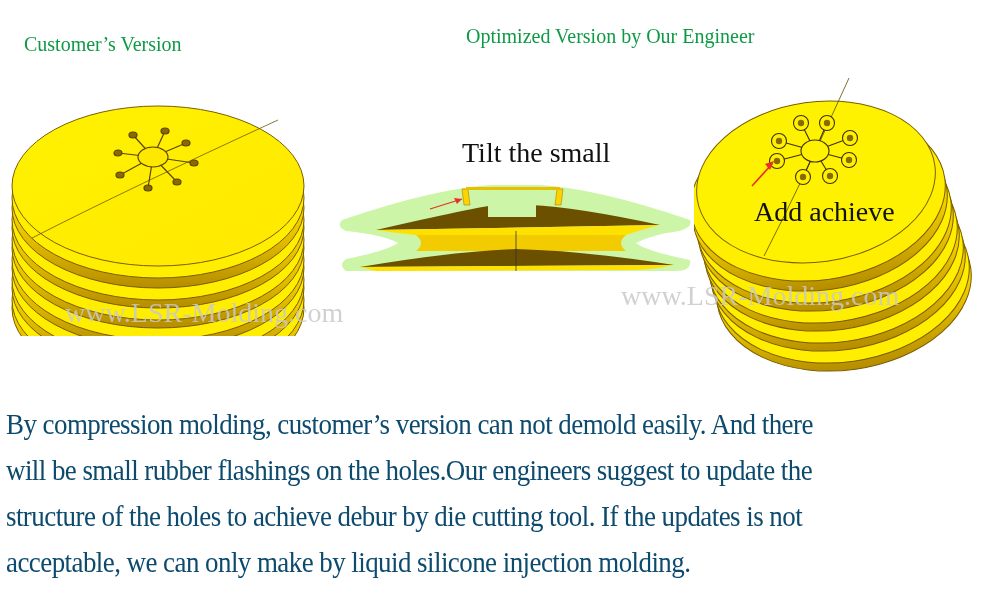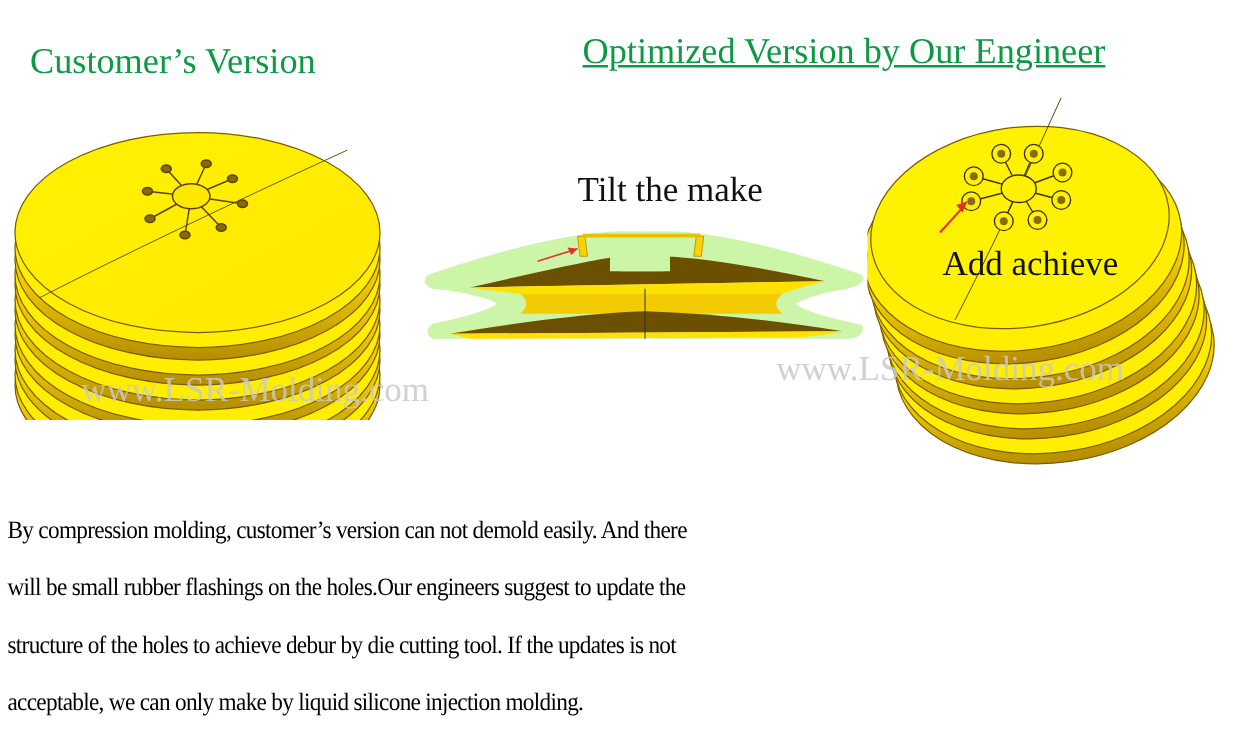--- a/index.html
+++ b/index.html
@@ -1,27 +1,27 @@
 <!DOCTYPE html>
 <html><head>
 <meta charset="utf-8">
 <style>
   html, body { margin:0; padding:0; background:#ffffff; }
   body { width:1000px; height:600px; position:relative; overflow:hidden; font-family:"Liberation Serif", "DejaVu Serif", serif; }
-  .title { position:absolute; color:#0e9a45; font-size:29px; white-space:nowrap; }
+  .title { position:absolute; color:#0e9a45; font-size:20px; white-space:nowrap; }
   .title.left { left:24px; top:33px; }
-  .title.right { left:466px; top:25px;text-decoration:underline; }
+  .title.right { left:466px; top:25px; }
   .label { position:absolute; color:#111; font-size:28px; white-space:nowrap; }
   .label.tilt { left:462px; top:137px; }
   .label.groove { left:754px; top:196px; }
   .watermark { position:absolute; color:#c9c9c9; font-size:28px; white-space:nowrap; opacity:0.85; }
   .watermark.left { left:65px; top:297px; }
   .watermark.right { left:621px; top:280px; }
   svg.fig { position:absolute; }
-  .paragraph { position:absolute; left:6px; top:401px; width:994px; font-size:20px; line-height:46px; color:#000000; letter-spacing:-0.6px; }
+  .paragraph { position:absolute; left:6px; top:401px; width:994px; font-size:29px; line-height:46px; color:#0c4a6e; letter-spacing:-0.6px; }
   .paragraph .line { display:block; white-space:nowrap; transform:scaleX(0.93); transform-origin:left; }
 </style>
 </head>
 <body>
 
 <div class="title left">Customer’s Version</div>
 <div class="title right">Optimized Version by Our Engineer</div>
 
 <svg class="fig" style="left:0;top:78px" width="330" height="260" viewBox="0 0 330 260">
   <defs>
@@ -80,21 +80,21 @@
             <ellipse cx="24" cy="25" rx="4" ry="3"></ellipse>
           <ellipse cx="-5" cy="31" rx="4" ry="3"></ellipse>
             <ellipse cx="-33" cy="18" rx="4" ry="3"></ellipse>
         </g>
       </g>
     </g>
   </g>
 </svg>
 <div class="watermark left">www.LSR-Molding.com</div>
 
-<div class="label tilt">Tilt the make</div>
+<div class="label tilt">Tilt the small</div>
 <svg class="fig" style="left:336px;top:185px" width="360" height="90" viewBox="0 0 360 90">
 
   <path d="M6 35 Q120 -4 180 0 Q240 -4 354 35 Q358 45 330 48 Q312 52 300 58 Q310 66 354 75 Q356 86 340 86 L10 86 Q2 80 10 74 Q50 66 62 58 Q48 50 10 46 Q0 42 6 35 Z" fill="#ccf5a8"></path>
 
   <path d="M40 45 Q140 22 160 20 L160 32 L195 32 L195 20 Q240 22 324 40 L40 45 Z" fill="#6b5000"></path>
 
   <path d="M40 45 L324 40 Q300 46 290 50 L80 50 Q60 48 40 45 Z" fill="#ffe100"></path>
 
   <path d="M80 50 L290 50 Q280 58 290 66 L80 66 Q90 58 80 50 Z" fill="#f2cc00"></path>
 

